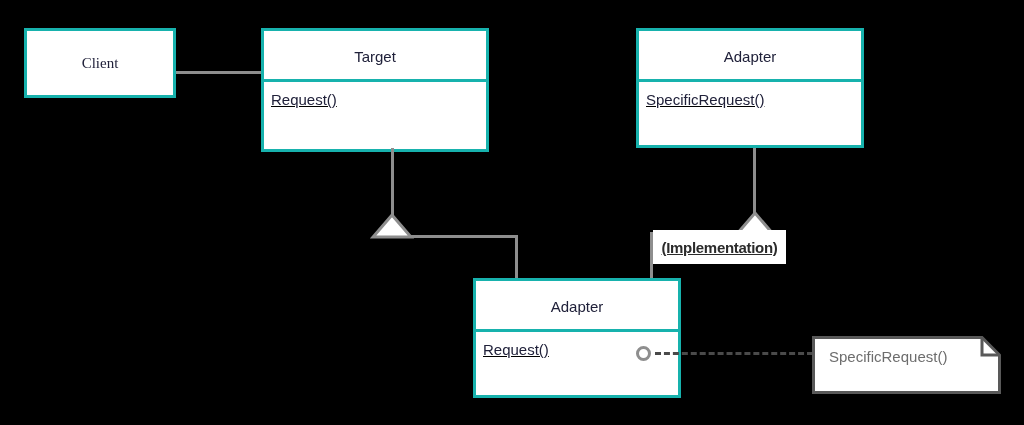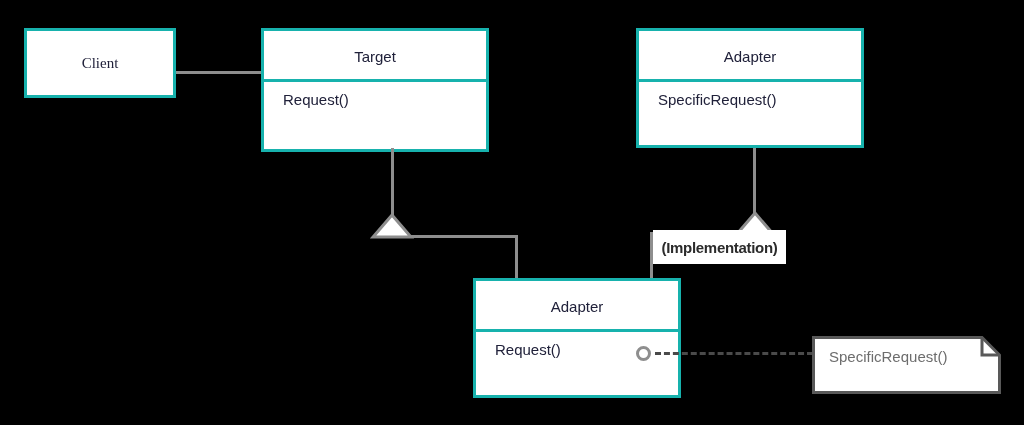--- a/index.html
+++ b/index.html
@@ -28,22 +28,23 @@
     line-height: 51px;
     text-align: center;
     font-size: 15px;
     color: #20213a;
     box-sizing: border-box;
   }
   .uml-class.compartmented .cls-header {
     border-bottom: 3px solid #17b2ad;
   }
   .uml-class .cls-body {
-    padding: 8px 7px 0 19px;
+    padding: 8px 7px 0 7px;
     box-sizing: border-box;
+    text-decoration: underline;
   }
   .uml-class .cls-op {
     font-size: 15px;
     color: #20213a;
     line-height: 20px;
     white-space: nowrap;
   }
 
   
   .uml-class.plain .cls-header {
@@ -95,20 +96,21 @@
     background: #ffffff;
     color: #2b2b2b;
     font-size: 15px;
     font-weight: bold;
     font-family: "Liberation Sans", sans-serif;
     display: flex;
     align-items: center;
     justify-content: center;
     white-space: nowrap;
     letter-spacing: -0.3px;
+    text-decoration: underline;
   }
 
   
   .uml-note {
     position: absolute;
   }
   .uml-note .note-text {
     position: absolute;
     left: 17px;
     top: 12px;

